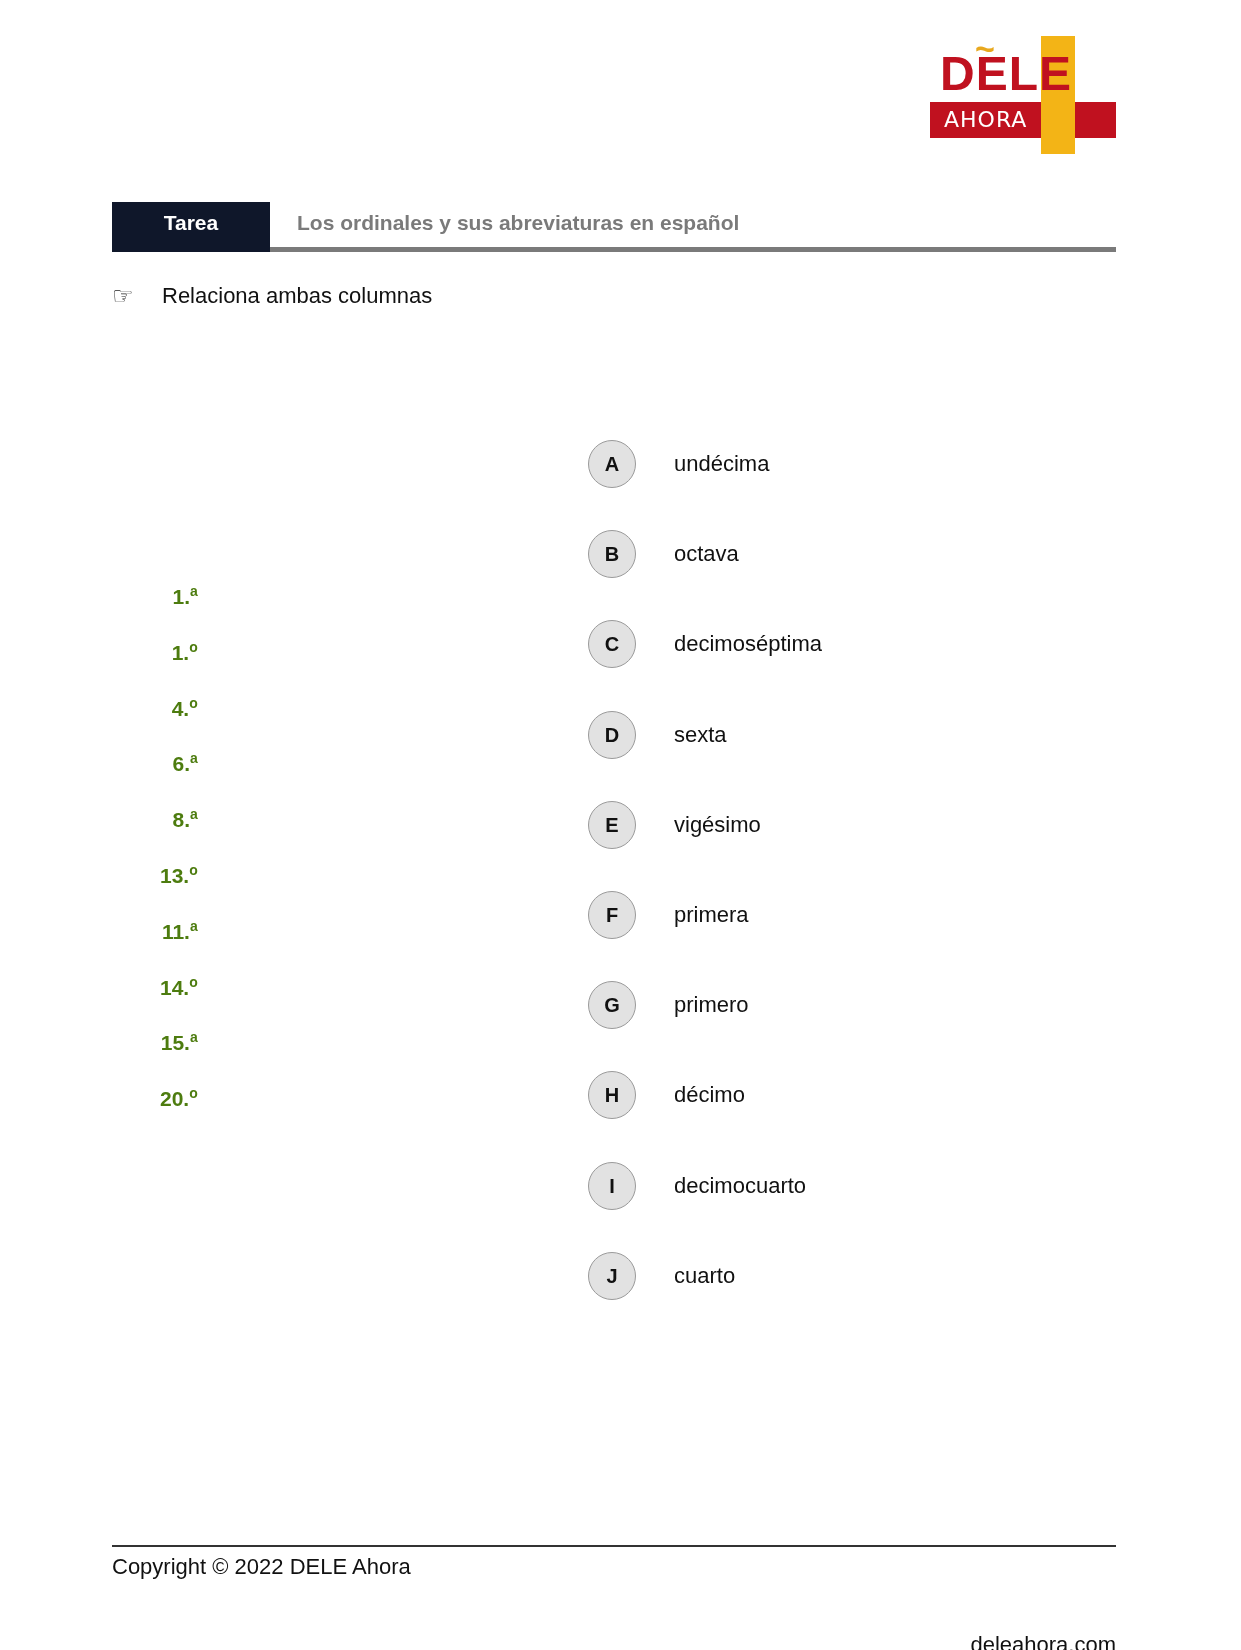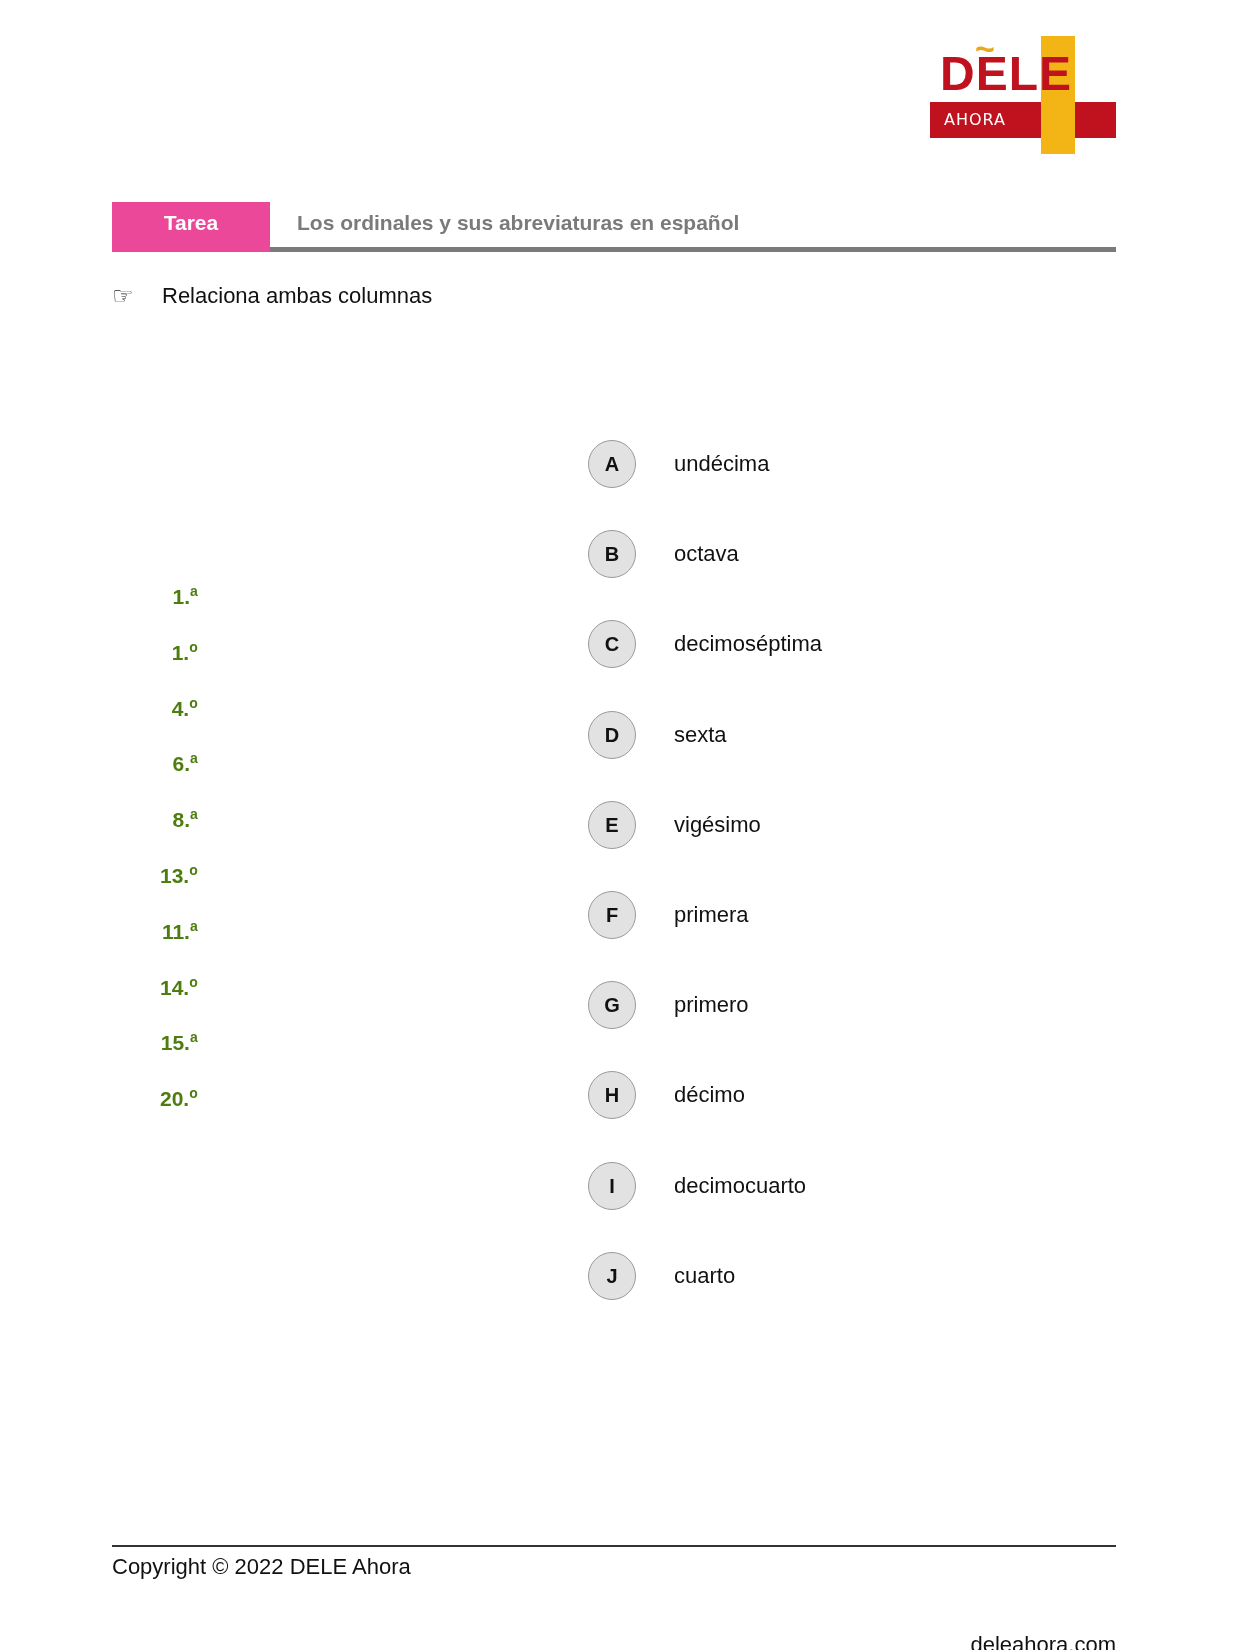--- a/index.html
+++ b/index.html
@@ -5,25 +5,25 @@
     * { box-sizing: border-box; margin: 0; padding: 0; }
     html, body { width: 1241px; height: 1650px; background: #ffffff; }
     body { position: relative; font-family: "Liberation Sans", "DejaVu Sans", sans-serif; color: #111; overflow: hidden; }
 
     
     .logo { position: absolute; left: 930px; top: 36px; width: 186px; height: 118px; }
     .logo .red-bar { position: absolute; left: 0; top: 66px; width: 186px; height: 36px; background: #c0111f; }
     .logo .yellow-bar { position: absolute; left: 111px; top: 0; width: 34px; height: 118px; background: #f3b416; }
     .logo .dele { position: absolute; left: 10px; top: 12px; font-family: Liberation Sans, sans-serif; font-weight: bold; font-size: 48px; color: #c0111f; letter-spacing: 1px; line-height: 52px; }
     .logo .tilde { position: absolute; left: 45px; top: 2px; font-size: 34px; color: #e8a81e; font-weight: bold; line-height: 20px; }
-    .logo .ahora { position: absolute; left: 14px; top: 69px; font-family: "DejaVu Sans", sans-serif; font-size: 16px; color: #ffffff; letter-spacing: 1px; line-height: 30px; }
+    .logo .ahora { position: absolute; left: 14px; top: 69px; font-family: "DejaVu Sans", sans-serif; font-size: 22px; color: #ffffff; letter-spacing: 1px; line-height: 30px; }
 
     
     .task-header { position: absolute; left: 112px; top: 202px; width: 1004px; height: 50px; border-bottom: 5px solid #7a7a7a; }
-    .task-tab { position: absolute; left: 0; top: 0; width: 158px; height: 50px; background: #ec4899; color: #ffffff; font-weight: bold; font-size: 21px; text-align: center; line-height: 42px; }
+    .task-tab { position: absolute; left: 0; top: 0; width: 158px; height: 50px; background: #0f172a; color: #ffffff; font-weight: bold; font-size: 21px; text-align: center; line-height: 42px; }
     .task-title { position: absolute; left: 185px; top: 0; color: #7a7a7a; font-weight: bold; font-size: 21px; line-height: 42px; }
 
     
     .instruction { position: absolute; left: 112px; top: 282px; display: flex; align-items: center; }
     .instruction .hand { font-family: "DejaVu Sans", sans-serif; font-size: 24px; color: #222; width: 50px; line-height: 28px; }
     .instruction .text { font-size: 22px; color: #111; line-height: 28px; }
 
     
     .left-col { position: absolute; left: 160px; top: 583px; }
     .left-item { height: 55.8px; font-weight: bold; font-size: 21px; color: #4d7c0f; text-align: right; }

